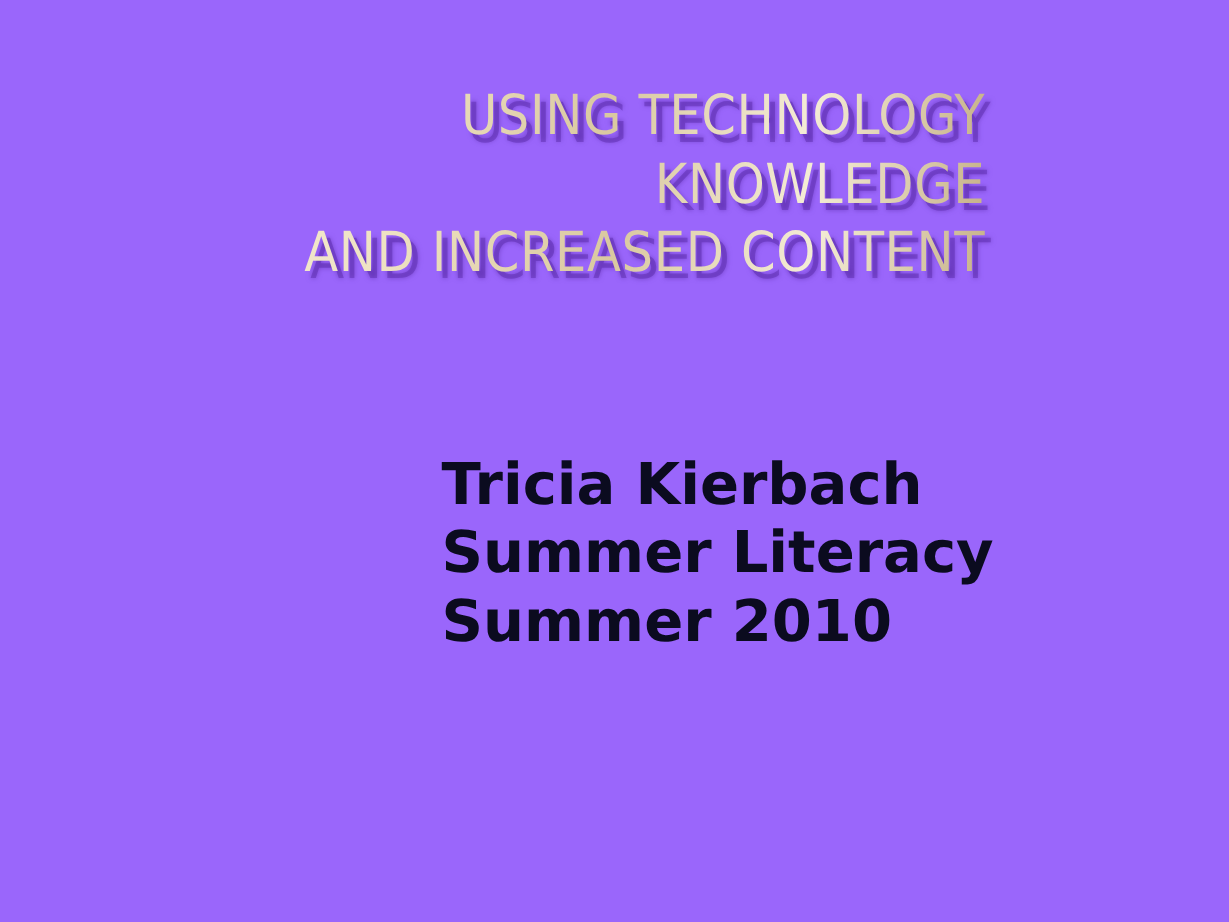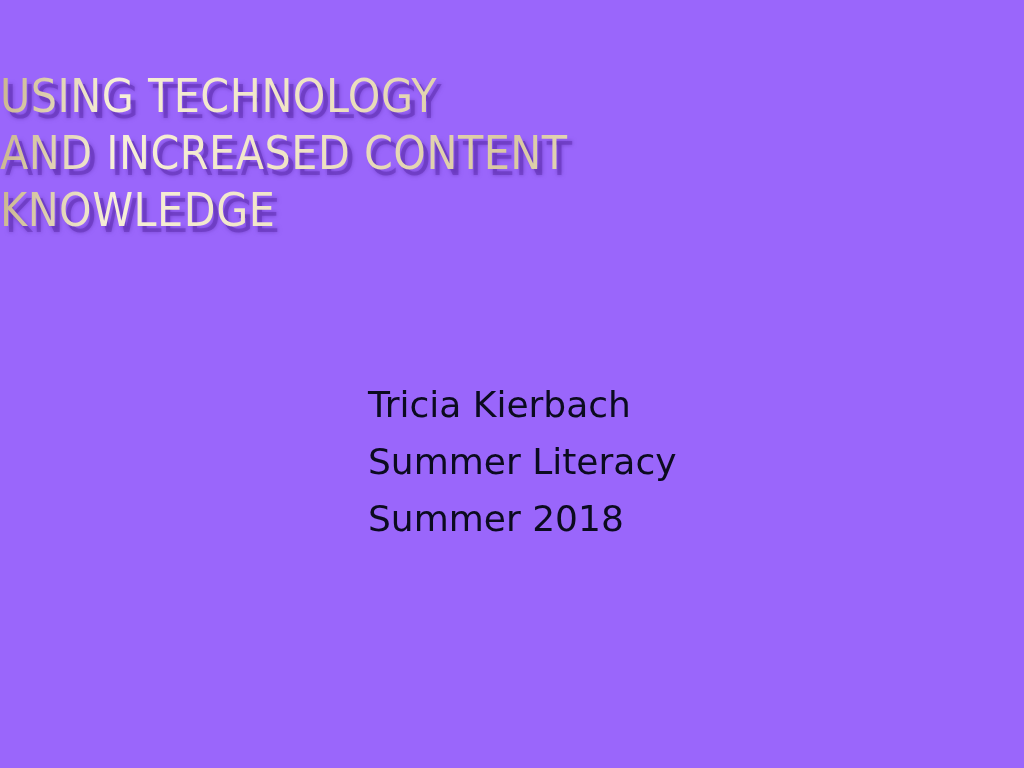--- a/index.html
+++ b/index.html
@@ -23,21 +23,21 @@
     background: #9a66fb;
     overflow: hidden;
   }
 
   
   #title-block {
     position: absolute;
     left: 0;
     top: 68px;
     width: 821px;
-    text-align: left;
+    text-align: right;
   }
 
   .title-line {
     display: block;
     font-family: "DejaVu Sans Condensed", "Liberation Sans Narrow", "Liberation Sans", sans-serif;
     font-size: 46px;
     line-height: 57px;
     font-weight: 400;
     letter-spacing: 0.5px;
     text-transform: uppercase;
@@ -96,52 +96,52 @@
     position: absolute;
     left: 368px;
     top: 376px;
     width: 560px;
     text-align: left;
   }
 
   .subtitle-line {
     display: block;
     font-family: "DejaVu Sans", sans-serif;
-    font-size: 36px;
+    font-size: 48px;
     line-height: 57px;
-    font-weight: 400;
+    font-weight: 700;
     color: #0b0b1f;
     white-space: pre;
   }
 </style>
 </head>
 <body>
 
 <div id="slide">
 
   <div id="title-block">
 
     <span class="title-line-wrap">
       <span class="title-shadow">Using Technology</span>
       <span class="title-line title-fore">Using Technology</span>
     </span>
 
 
 
     <span class="title-line-wrap">
-      <span class="title-shadow">and Increased Content</span>
-      <span class="title-line title-fore">and Increased Content</span>
+      <span class="title-shadow">Knowledge</span>
+      <span class="title-line title-fore">Knowledge</span>
     </span>
 
     <span class="title-line-wrap">
-      <span class="title-shadow">Knowledge</span>
-      <span class="title-line title-fore">Knowledge</span>
+      <span class="title-shadow">and Increased Content</span>
+      <span class="title-line title-fore">and Increased Content</span>
     </span>
 
   </div>
 
   <div id="subtitle-block">
     <span class="subtitle-line">Tricia Kierbach</span>
     <span class="subtitle-line">Summer Literacy</span>
-    <span class="subtitle-line">Summer 2018</span>
+    <span class="subtitle-line">Summer 2010</span>
   </div>
 
 </div>
 
 </body></html>

